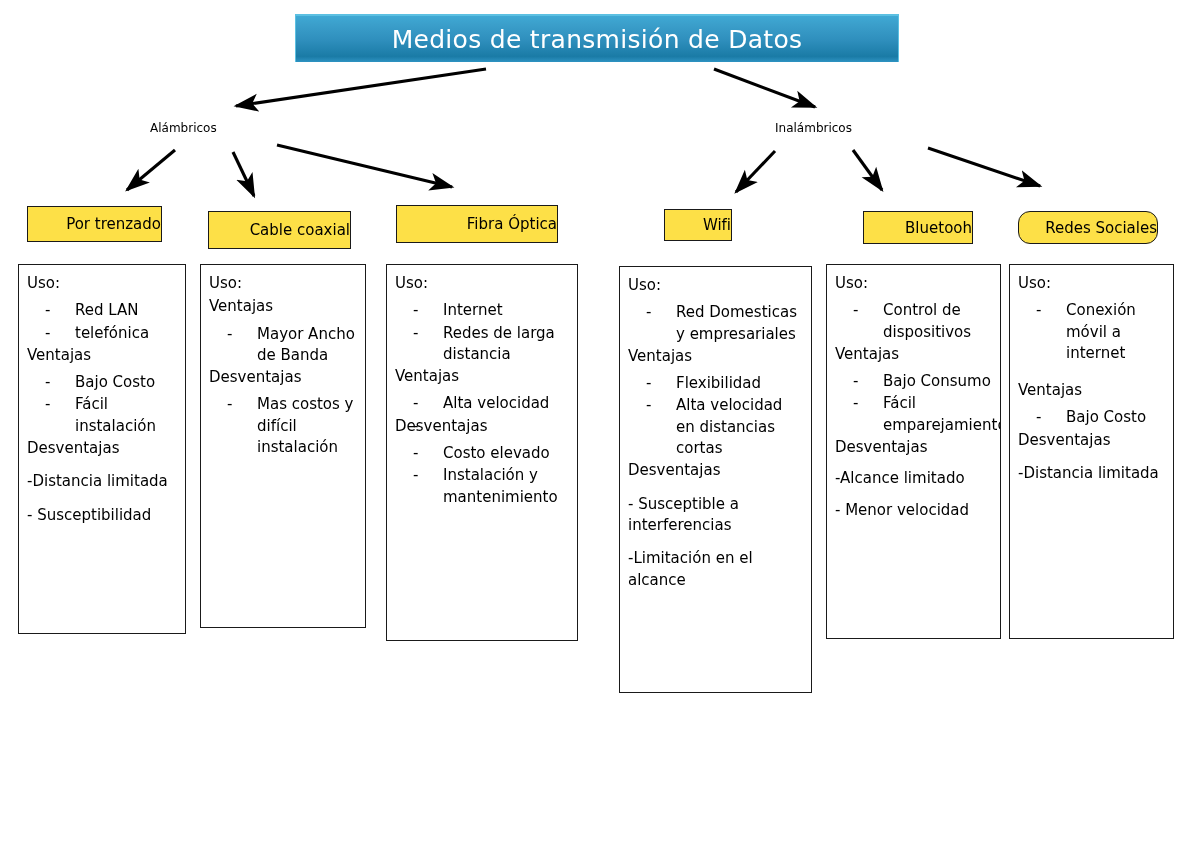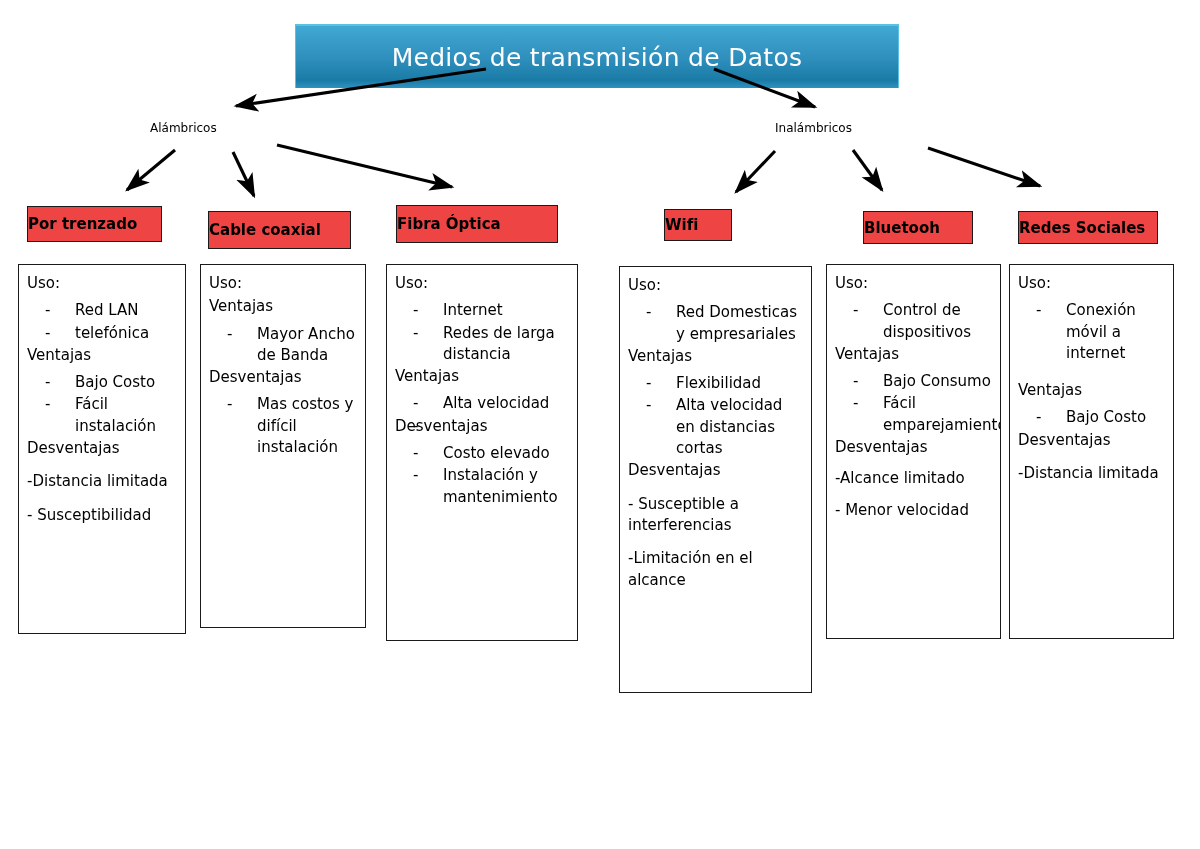--- a/index.html
+++ b/index.html
@@ -16,23 +16,23 @@
     position: relative;
     width: 1200px;
     height: 849px;
     background: #ffffff;
     overflow: hidden;
   }
   
   .title-banner {
     position: absolute;
     left: 295px;
-    top: 24px;
+    top: 14px;
     width: 604px;
-    height: 64px;
+    height: 48px;
     background: linear-gradient(to bottom,
                 #3fa9d4 0%,
                 #3b9fcb 18%,
                 #2f8fbd 52%,
                 #1a7ba6 88%,
                 #2e93c2 100%);
     border-top: 2px solid #5cc0e2;
     border-left: 1px solid #5cc0e2;
     border-right: 1px solid #5cc0e2;
     box-sizing: border-box;
@@ -59,29 +59,28 @@
   .branch-label {
     position: absolute;
     font-size: 12px;
     color: #000000;
     white-space: nowrap;
   }
   
   .node-box {
     position: absolute;
     border: 1px solid #1a1a1a;
-    background: #ef4444;
+    background: #fde047;
     box-sizing: border-box;
     display: flex;
     align-items: center;
-    justify-content: flex-start;
+    justify-content: flex-end;
     font-size: 15px;
     color: #000000;
     white-space: nowrap;
-    font-weight: bold;
   }
   
   .detail-box {
     position: absolute;
     border: 1px solid #1a1a1a;
     background: #ffffff;
     box-sizing: border-box;
     overflow: hidden;
     padding: 8px 7px 6px 8px;
     font-size: 15px;
@@ -164,21 +163,21 @@
   </div>
   <div class="node-box" style="left:396px; top:205px; width:162px; height:38px;">
     <span>Fibra Óptica</span>
   </div>
   <div class="node-box" style="left:664px; top:209px; width:68px;  height:32px;">
     <span>Wifi</span>
   </div>
   <div class="node-box" style="left:863px; top:211px; width:110px; height:33px;">
     <span>Bluetooh</span>
   </div>
-  <div class="node-box" style="left:1018px; top:211px; width:140px; height:33px;">
+  <div class="node-box" style="left:1018px; top:211px; width:140px; height:33px;border-radius:12px;">
     <span>Redes Sociales</span>
   </div>
 
   <div class="detail-box" style="left:18px; top:264px; width:168px; height:370px;">
     <div class="sec-head">Uso:</div>
     <ul>
       <li><span class="dash">-</span><span>Red LAN</span></li>
       <li><span class="dash">-</span><span>telefónica</span></li>
     </ul>
     <div class="sec-head spaced">Ventajas</div>

